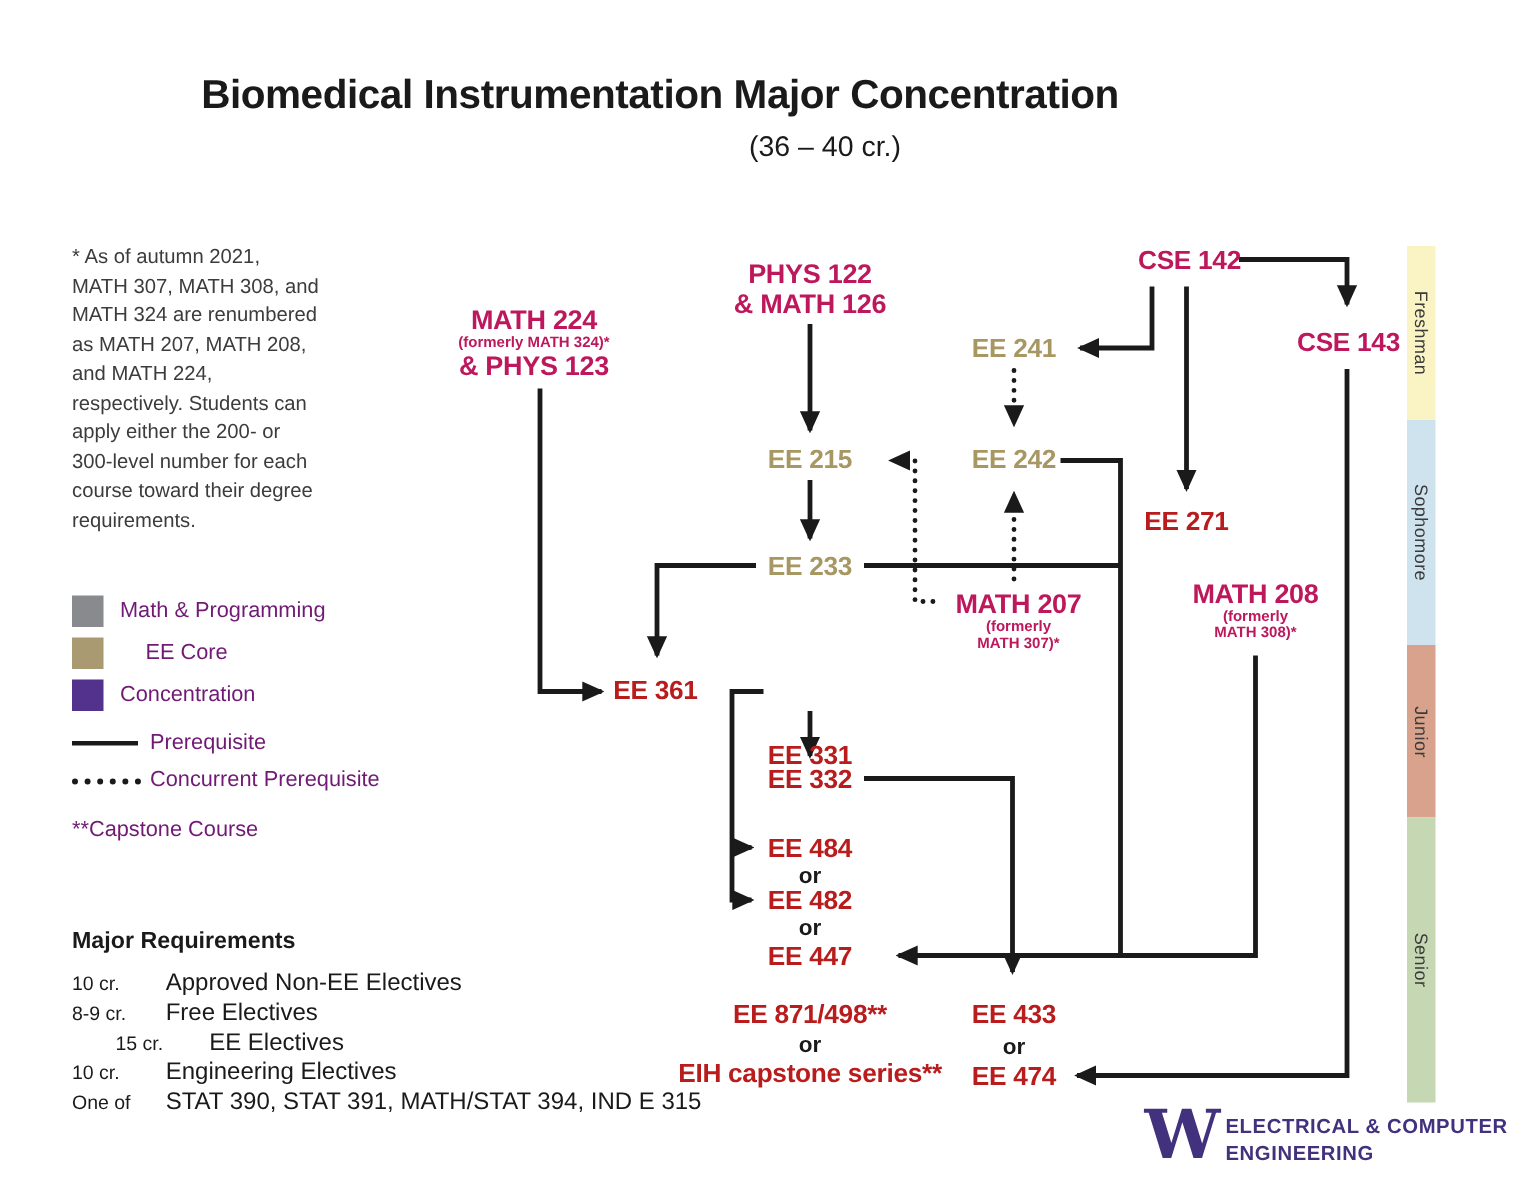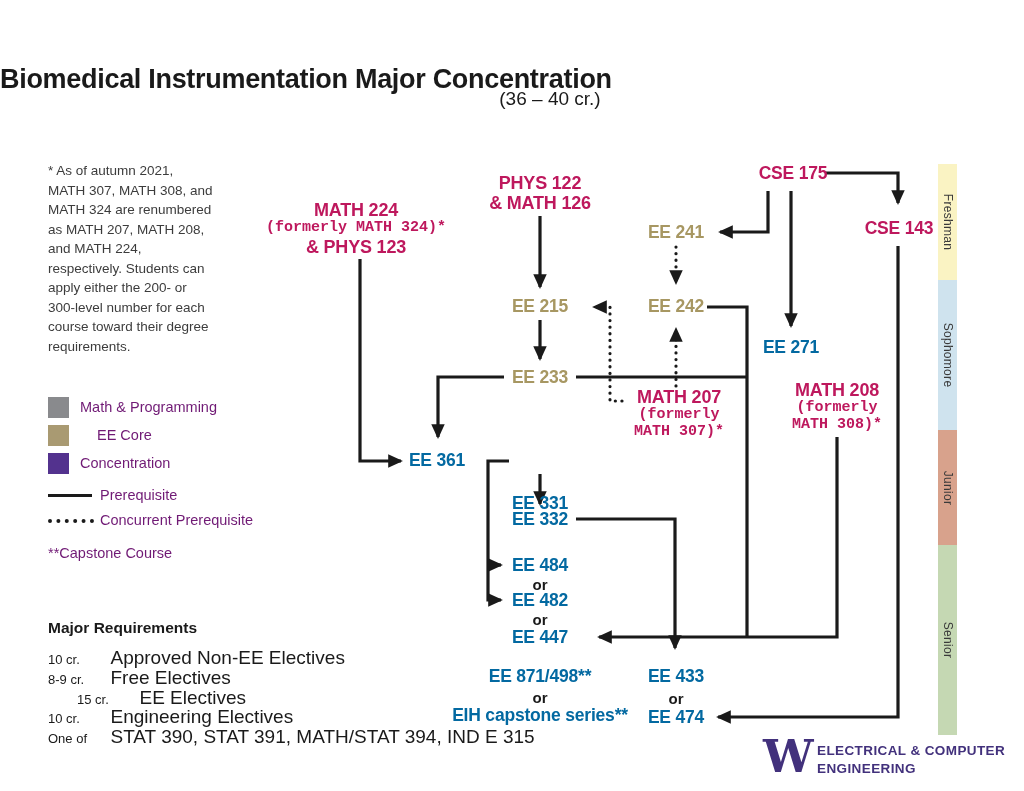--- a/index.html
+++ b/index.html
@@ -2,46 +2,46 @@
 <html><head>
 <meta charset="utf-8">
 <style>
   html,body{margin:0;padding:0;background:#ffffff;}
   #canvas{
     position:relative;width:1024px;height:791px;background:#ffffff;overflow:hidden;
     font-family:"Liberation Sans","DejaVu Sans",sans-serif;color:#1a1a1a;
   }
   .abs{position:absolute;}
   
-  #title{top:48px;left:0;width:880px;font-size:27px;font-weight:700;letter-spacing:-.3px;color:#1a1a1a;margin-top:16px;}
+  #title{top:48px;left:0;width:880px;text-align:center;font-size:27px;font-weight:700;letter-spacing:-.3px;color:#1a1a1a;}
   #subtitle{top:88px;left:0;width:1100px;text-align:center;font-size:19px;color:#1a1a1a;}
   
   #footnote{top:161px;left:48px;font-size:13.5px;line-height:19.5px;color:#3c3c3c;}
   
   .swatch{width:21px;height:21px;}
   .legend-label{font-size:14.5px;color:#701a75;white-space:nowrap;}
   .line-solid{width:44px;height:0;border-top:3.5px solid #1a1a1a;}
   .line-dotted{width:46px;height:0;border-top:4px dotted #1a1a1a;}
   
   #req-heading{top:619px;left:48px;font-size:15.5px;font-weight:700;}
   .req-credits{font-size:13px;width:58px;display:inline-block;}
-  .req-label{font-size:19px;}
+  .req-label{font-size:16px;}
   
   .year-bar{left:938px;width:19px;}
   .year-label{
     position:absolute;top:50%;left:50%;transform:translate(-50%,-50%);
     writing-mode:vertical-rl;font-size:12px;color:#3a3a3a;white-space:nowrap;letter-spacing:.3px;
   }
   
   .node{position:absolute;transform:translate(-50%,-50%);font-weight:700;font-size:17.5px;
         white-space:nowrap;text-align:center;letter-spacing:-.2px;line-height:1.12;}
-  .node .sub{font-size:15px;letter-spacing:0;font-family:Liberation Mono, monospace;}
+  .node .sub{font-size:10px;letter-spacing:0;}
   .c-gray{color:#be185d;}
   .c-tan{color:#a79762;}
-  .c-purple{color:#0369a1;}
+  .c-purple{color:#b91c1c;}
   .or-label{position:absolute;transform:translate(-50%,-50%);font-weight:700;font-size:15px;color:#1a1a1a;}
   
   #edges{position:absolute;top:0;left:0;pointer-events:none;}
   .edge{stroke:#1a1a1a;stroke-width:3.2;fill:none;}
   .edge.dotted{stroke-dasharray:0.1 6.5;stroke-linecap:round;}
   
   #logo-mark{top:736px;left:763px;font-family:"DejaVu Serif","Liberation Serif",serif;
              font-weight:700;font-size:45px;line-height:42px;color:#42317c;}
   .logo-text{left:817px;font-size:13.5px;font-weight:700;letter-spacing:.4px;color:#42317c;}
 </style>
@@ -144,21 +144,21 @@
 
   <div class="node c-gray" style="left:540px;top:193px;font-size:18px;">
     <div>PHYS 122</div>
     <div>&amp; MATH 126</div>
   </div>
   <div class="node c-gray" style="left:356px;top:229px;font-size:18px;">
     <div>MATH 224</div>
     <div class="sub">(formerly MATH 324)*</div>
     <div>&amp; PHYS 123</div>
   </div>
-  <div class="node c-gray" style="left:793px;top:174px;">CSE 175</div>
+  <div class="node c-gray" style="left:793px;top:174px;">CSE 142</div>
   <div class="node c-gray" style="left:899px;top:229px;">CSE 143</div>
   <div class="node c-tan" style="left:676px;top:233px;">EE 241</div>
   <div class="node c-tan" style="left:540px;top:307px;">EE 215</div>
   <div class="node c-tan" style="left:676px;top:307px;">EE 242</div>
   <div class="node c-tan" style="left:540px;top:378px;">EE 233</div>
   <div class="node c-purple" style="left:791px;top:348px;">EE 271</div>
   <div class="node c-gray" style="left:679px;top:414px;font-size:18px;">
     <div>MATH 207</div>
     <div class="sub">(formerly</div>
     <div class="sub">MATH 307)*</div>

